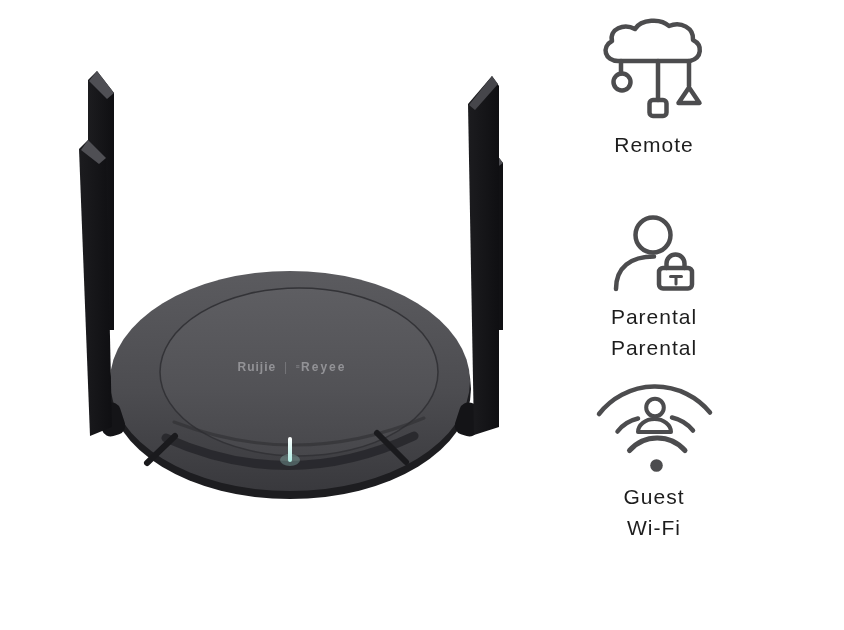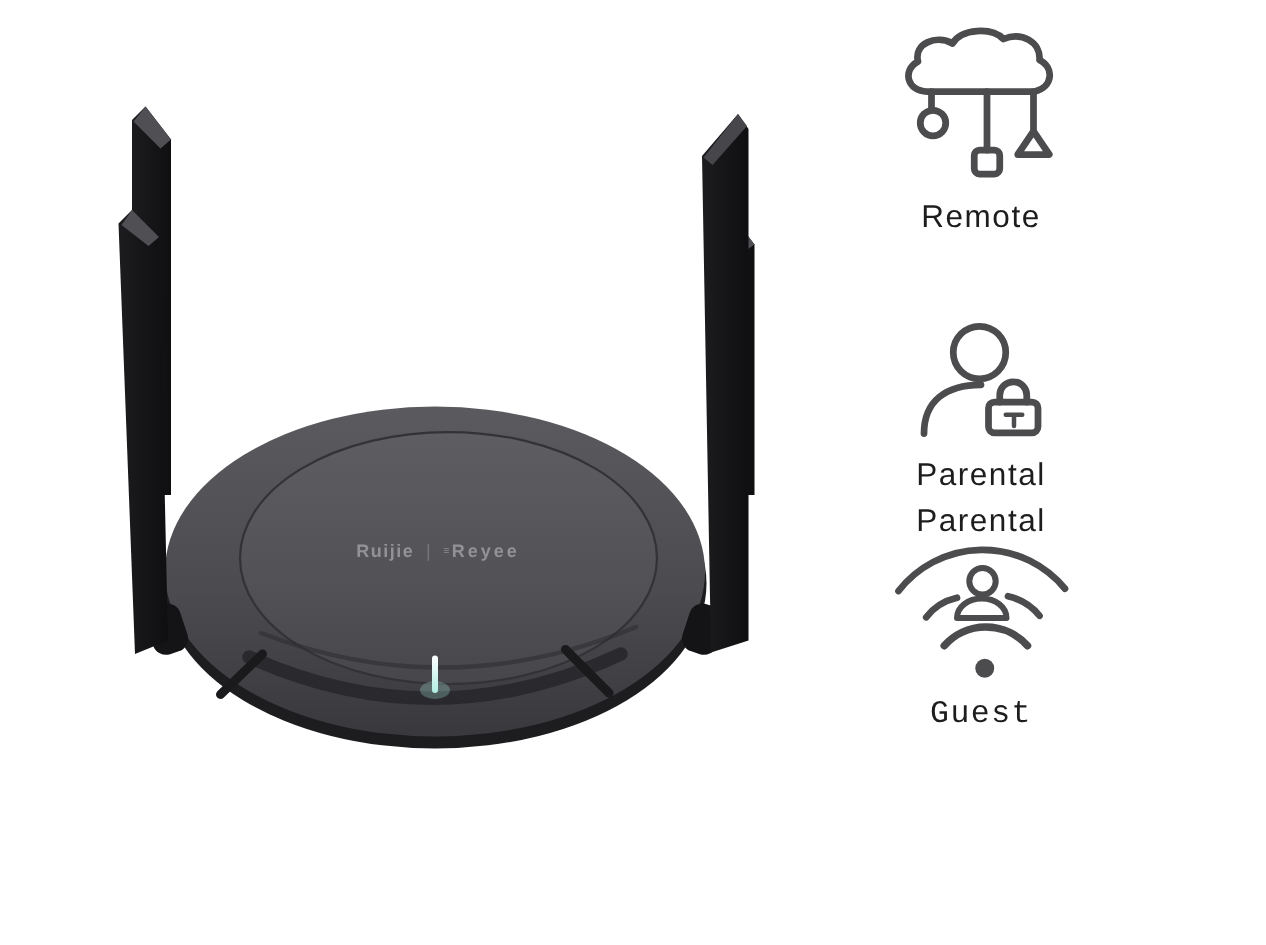--- a/index.html
+++ b/index.html
@@ -15,21 +15,21 @@
   .brand .mark{font-size:7px;vertical-align:2px;margin-right:1px;opacity:.9;}
   .brand .reyee{letter-spacing:2px;font-weight:bold;}
 
   
   .features{position:absolute;left:548px;top:0;width:212px;height:630px;}
   .feature{position:absolute;left:0;width:100%;text-align:center;}
   .feature svg{display:block;margin:0 auto;}
   .feature .label{margin-top:8px;font-size:21px;line-height:31px;color:#1d1d1d;letter-spacing:1px;}
   .f1{top:13px;}
   .f2{top:211px;}
-  .f3{top:364px;font-family:Liberation Mono, monospace;}
+  .f3{top:384px;}
   .f3 .label{margin-top:5px;}
 </style>
 </head>
 <body>
 
 <div class="stage">
 
   <svg class="router-svg" width="560" height="630" viewBox="0 0 560 630" aria-hidden="true">
     <defs>
       <linearGradient id="gOuter" x1="0" y1="0" x2="0" y2="1">
@@ -126,17 +126,18 @@
         <path d="M 595,414 A 71,71 0 0 1 706,412.5"></path>
         <path d="M 613.5,431.5 Q 621,421.5 634,418.5"></path>
         <path d="M 689,430.5 Q 681,420.5 668,417.5"></path>
         <circle stroke-width="4" cx="651" cy="407.5" r="8.8"></circle>
         <path stroke-width="4" d="M 634,432 A 16.5,13 0 0 1 667,432 Z"></path>
         <path stroke-width="5" d="M 625.5,450.5 A 37,37 0 0 1 681,450.5"></path>
         <circle stroke="none" cx="652.5" cy="465.5" r="6.3" fill="#4c4c4e"></circle>
       </svg>
       <div class="label">
         <div>Guest</div>
+        <div>Wi-Fi</div>
       </div>
     </div>
 
   </aside>
 </div>
 
 </body></html>

